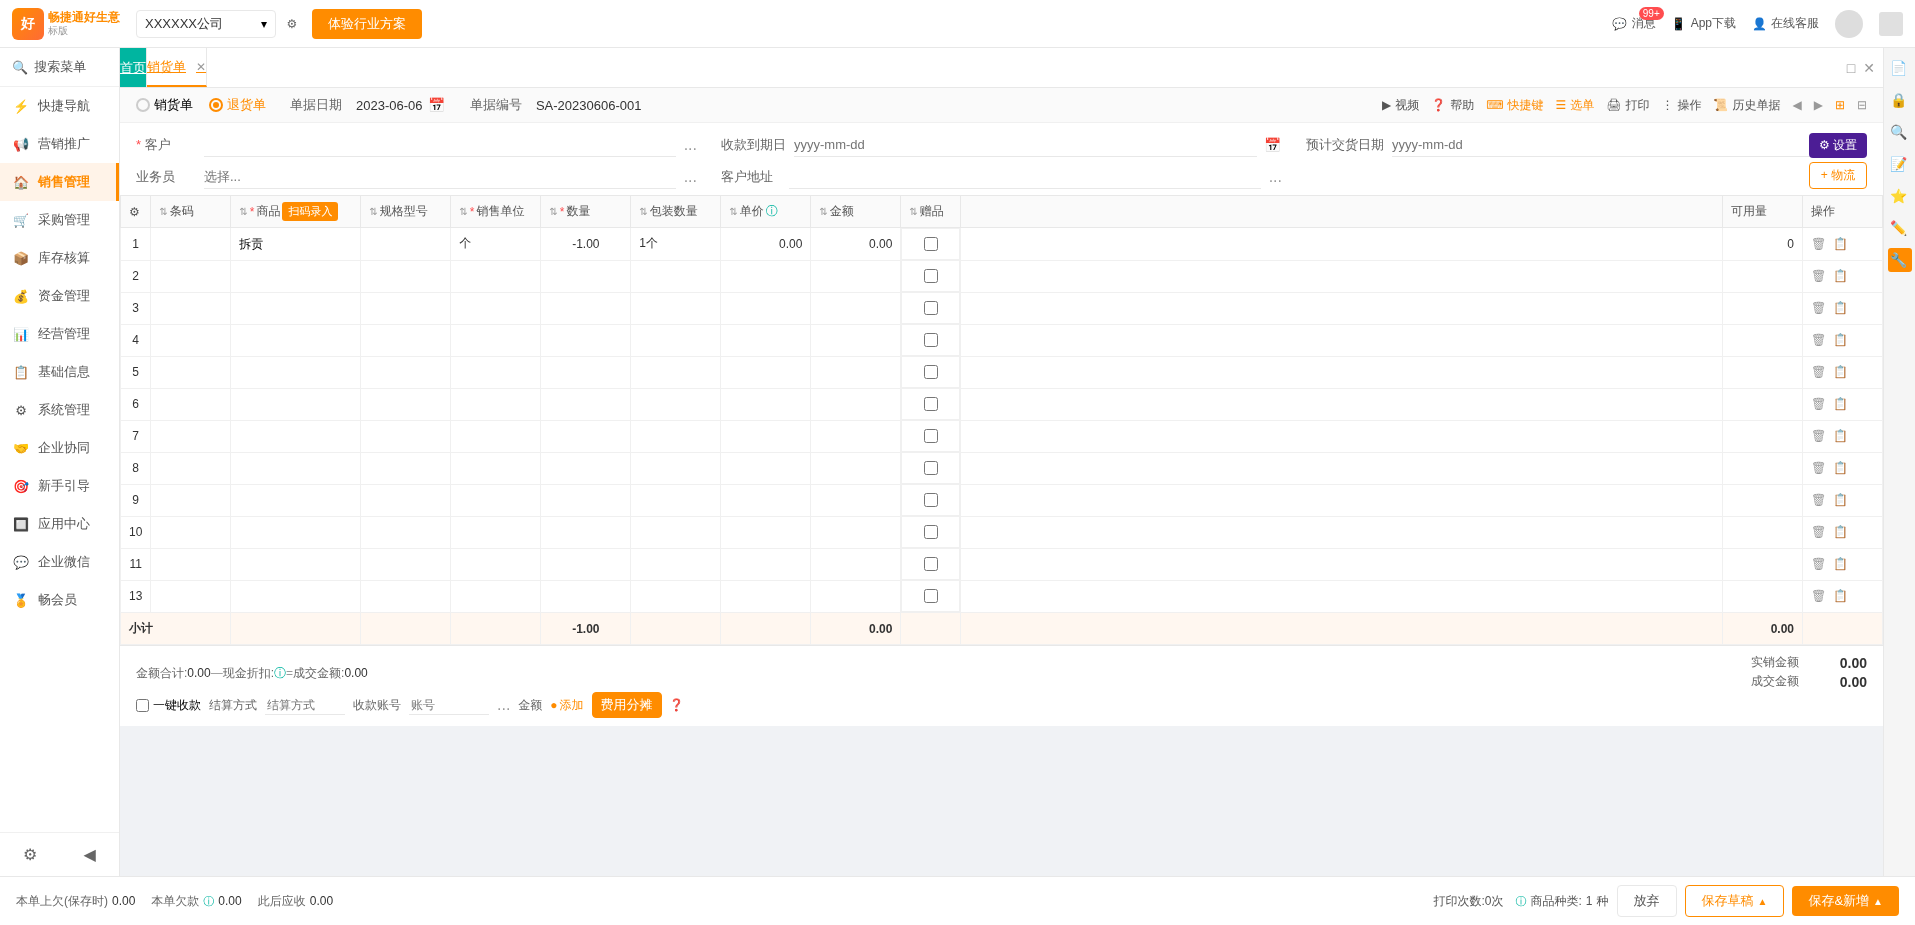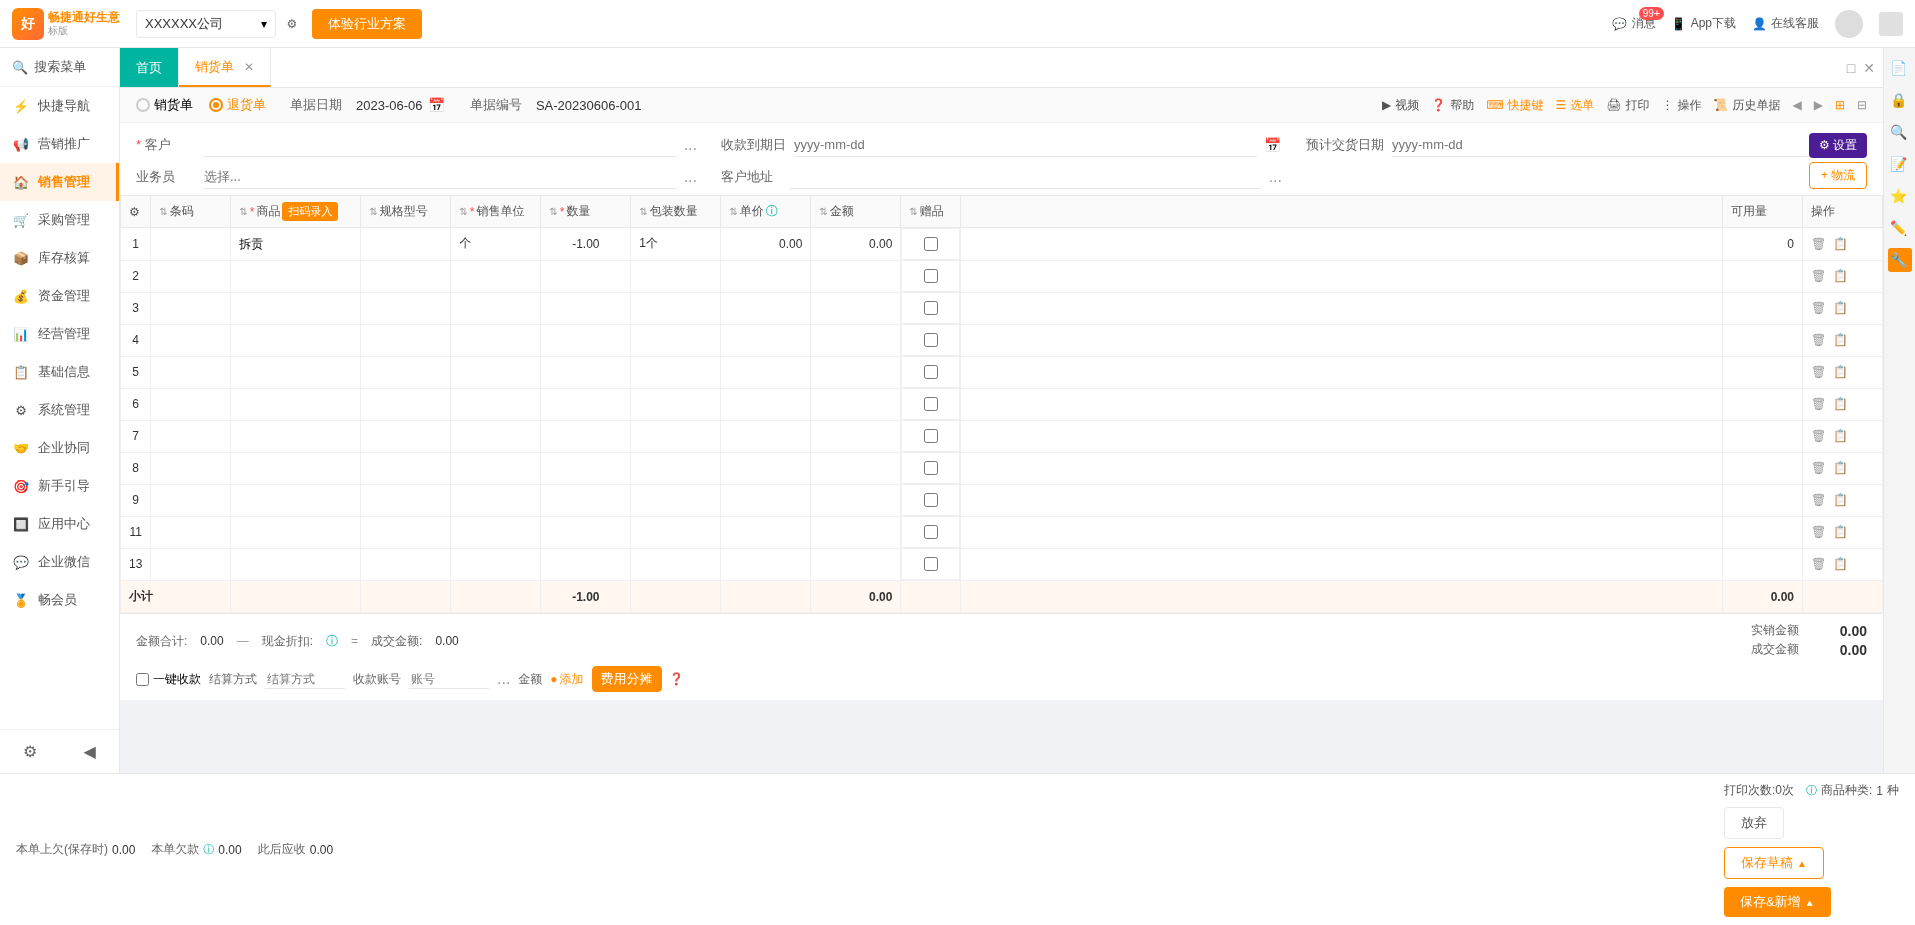--- a/index.html
+++ b/index.html
@@ -30,21 +30,21 @@
 
     
     .sidebar-search { display: flex; align-items: center; gap: 6px; padding: 10px 12px; cursor: pointer; color: #555; font-size: 13px; border-bottom: 1px solid #f0f0f0; }
     .sidebar-item { display: flex; align-items: center; gap: 8px; padding: 10px 12px; cursor: pointer; color: #555; font-size: 13px; }
     .sidebar-item.active { background: #fff3e8; color: #ff8c00; font-weight: bold; border-right: 3px solid #ff8c00; }
     .sidebar-icon { width: 18px; height: 18px; display: flex; align-items: center; justify-content: center; flex-shrink: 0; }
     .sidebar-bottom { margin-top: auto; padding: 8px 0; border-top: 1px solid #f0f0f0; }
 
     
     .tab-bar-inner { display: flex; align-items: stretch; height: 100%; padding-left: 0; }
-    .tab-item { display: flex; align-items: center; gap: 6px; padding: 0 16px; cursor: pointer; color: #555; font-size: 13px; border-right: 1px solid #e8e8e8; height: 100%; }
+    .tab-item { display: flex; align-items: center; gap: 6px; padding: 0 0; cursor: pointer; color: #555; font-size: 13px; border-right: 1px solid #e8e8e8; height: 100%; text-decoration: underline; }
     .tab-item.active { background: #fff; color: #ff8c00; border-bottom: 2px solid #ff8c00; }
     .tab-home { background: #00b5a0; color: white; font-size: 13px; }
     .tab-close { font-size: 12px; color: #999; margin-left: 4px; cursor: pointer; }
     .tab-bar-right { margin-left: auto; padding-right: 8px; display: flex; align-items: center; }
     .form-header { display: flex; align-items: center; padding: 8px 16px; border-bottom: 1px solid #f0f0f0; background: #fafafa; gap: 24px; }
     .radio-group { display: flex; align-items: center; gap: 16px; }
     .radio-item { display: flex; align-items: center; gap: 4px; cursor: pointer; font-size: 13px; }
     .radio-dot { width: 14px; height: 14px; border-radius: 50%; border: 2px solid #ccc; display: flex; align-items: center; justify-content: center; }
     .radio-dot.active { border-color: #ff8c00; }
     .radio-dot.active::after { content: ''; width: 6px; height: 6px; background: #ff8c00; border-radius: 50%; }
@@ -67,38 +67,38 @@
     .row-num { color: #999; text-align: center; }
     .negative-num { color: #ff4d4f; }
     .col-center { text-align: center; }
     .col-right { text-align: right; }
     .subtotal-row td { background: #fff7f0; font-weight: bold; }
     .checkbox-cell { display: flex; align-items: center; justify-content: center; }
     .table-checkbox { width: 14px; height: 14px; border: 1px solid #ccc; border-radius: 2px; }
 
     
     .form-footer { background: #fff; border-top: 1px solid #e8e8e8; padding: 8px 16px; }
-    .footer-row1 { display: flex; align-items: center; gap: 13px; margin-bottom: 6px; }
+    .footer-row1 { display: flex; align-items: center; gap: 0; }
     .footer-label { color: #666; font-size: 12px; }
     .footer-value { color: #333; font-size: 12px; }
     .footer-dash { color: #999; }
     .footer-equals { color: #999; }
     .footer-row2 { display: flex; align-items: center; gap: 8px; }
     .one-click-pay { display: flex; align-items: center; gap: 4px; }
     .small-checkbox { width: 13px; height: 13px; border: 1px solid #ccc; border-radius: 2px; }
     .add-btn { background: transparent; border: none; color: #ff8c00; cursor: pointer; font-size: 12px; display: flex; align-items: center; gap: 2px; }
     .cost-split-btn { border: 1px solid #ff8c00; color: #ff8c00; background: white; border-radius: 4px; padding: 3px 8px; font-size: 13px; cursor: pointer; }
     .cost-split-btn.active { background: #ff8c00; color: white; }
 
     .bottom-bar { background: #fff; border-top: 1px solid #e8e8e8; padding: 8px 16px; display: flex; align-items: center; gap: 16px; flex-shrink: 0; }
     .bottom-info { display: flex; align-items: center; gap: 16px; flex: 1; }
     .bottom-info-item { display: flex; align-items: center; gap: 4px; }
     .bottom-info-label { color: #666; font-size: 12px; }
     .bottom-info-value { color: #333; font-size: 12px; }
-    .bottom-actions { display: flex; align-items: flex-start; gap: 8px; flex-direction: column; }
+    .bottom-actions { display: flex; align-items: center; gap: 8px; }
     .product-count { display: flex; align-items: center; gap: 4px; color: #555; font-size: 12px; }
     .discard-btn { border: 1px solid #e8e8e8; background: white; color: #555; border-radius: 4px; padding: 6px 16px; cursor: pointer; font-size: 13px; }
     .save-draft-btn { border: 1px solid #ff8c00; background: white; color: #ff8c00; border-radius: 4px; padding: 6px 16px; cursor: pointer; font-size: 13px; display: flex; align-items: center; gap: 4px; }
     .save-new-btn { background: #ff8c00; color: white; border: none; border-radius: 4px; padding: 6px 16px; cursor: pointer; font-size: 13px; display: flex; align-items: center; gap: 4px; }
     .btn-arrow { font-size: 10px; }
 
     
     .right-panel { width: 32px; background: #f5f5f5; border-left: 1px solid #e8e8e8; display: flex; flex-direction: column; align-items: center; padding: 8px 0; gap: 8px; flex-shrink: 0; }
     .right-panel-icon { width: 24px; height: 24px; display: flex; align-items: center; justify-content: center; cursor: pointer; color: #666; font-size: 14px; }
     .right-panel-icon.active-orange { background: #ff8c00; color: white; border-radius: 3px; }
@@ -610,20 +610,40 @@
                       <input type="checkbox" class="table-checkbox" style="">
                     </td>
     <td></td>
     <td class="col-right"></td>
     <td style="white-space:nowrap;">
       <span style="cursor:pointer;color:#999;margin-right:4px;">🗑</span>
       <span style="cursor:pointer;color:#999;">📋</span>
     </td>
   </tr>
                   <tr>
+    <td class="row-num">10</td>
+    <td><input style="border: none; width: 100%; font-size: 12px; outline: none;" value=""></td>
+    <td><input style="border: none; width: 100%; font-size: 12px; outline: none;" value=""></td>
+    <td><input style="border: none; width: 100%; font-size: 12px; outline: none;" value=""></td>
+    <td></td>
+    <td class=" col-center"></td>
+    <td></td>
+    <td class="col-right"></td>
+    <td class="col-right"></td>
+    <td class="checkbox-cell">
+                      <input type="checkbox" class="table-checkbox" style="">
+                    </td>
+    <td></td>
+    <td class="col-right"></td>
+    <td style="white-space:nowrap;">
+      <span style="cursor:pointer;color:#999;margin-right:4px;">🗑</span>
+      <span style="cursor:pointer;color:#999;">📋</span>
+    </td>
+  </tr>
+                  <tr>
     <td class="row-num">11</td>
     <td><input style="border: none; width: 100%; font-size: 12px; outline: none;" value=""></td>
     <td><input style="border: none; width: 100%; font-size: 12px; outline: none;" value=""></td>
     <td><input style="border: none; width: 100%; font-size: 12px; outline: none;" value=""></td>
     <td></td>
     <td class=" col-center"></td>
     <td></td>
     <td class="col-right"></td>
     <td class="col-right"></td>
     <td class="checkbox-cell">

